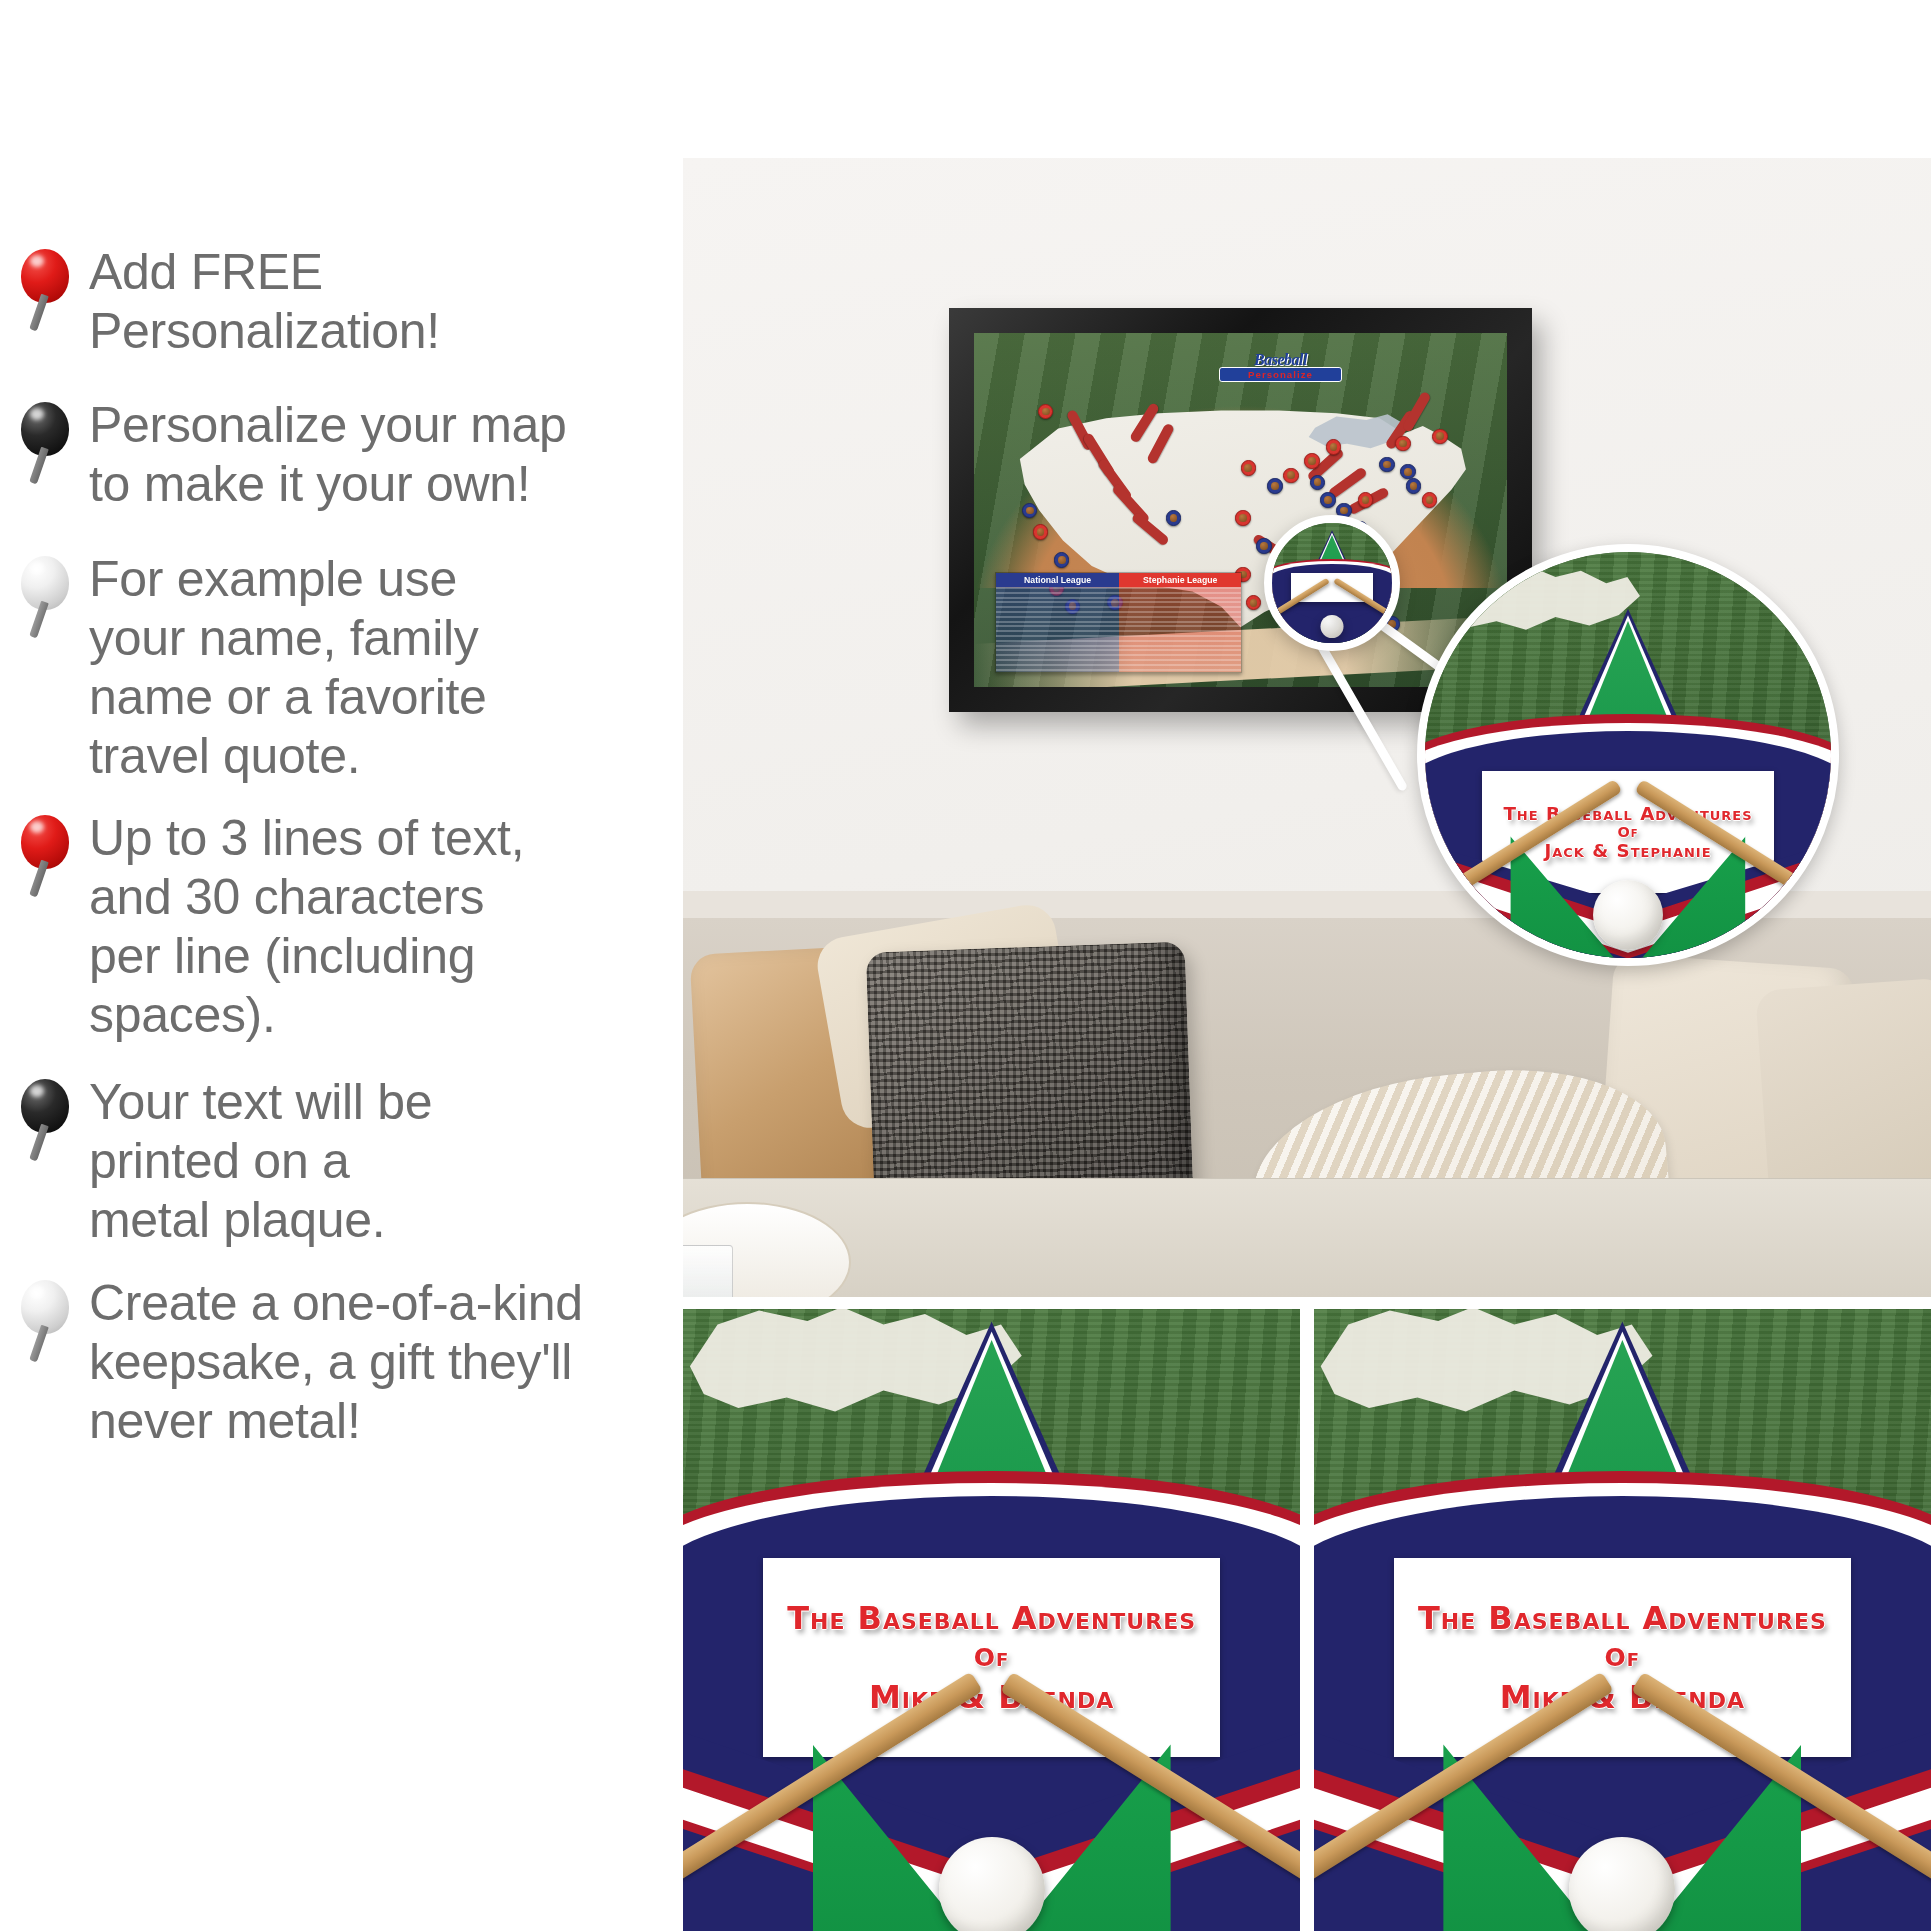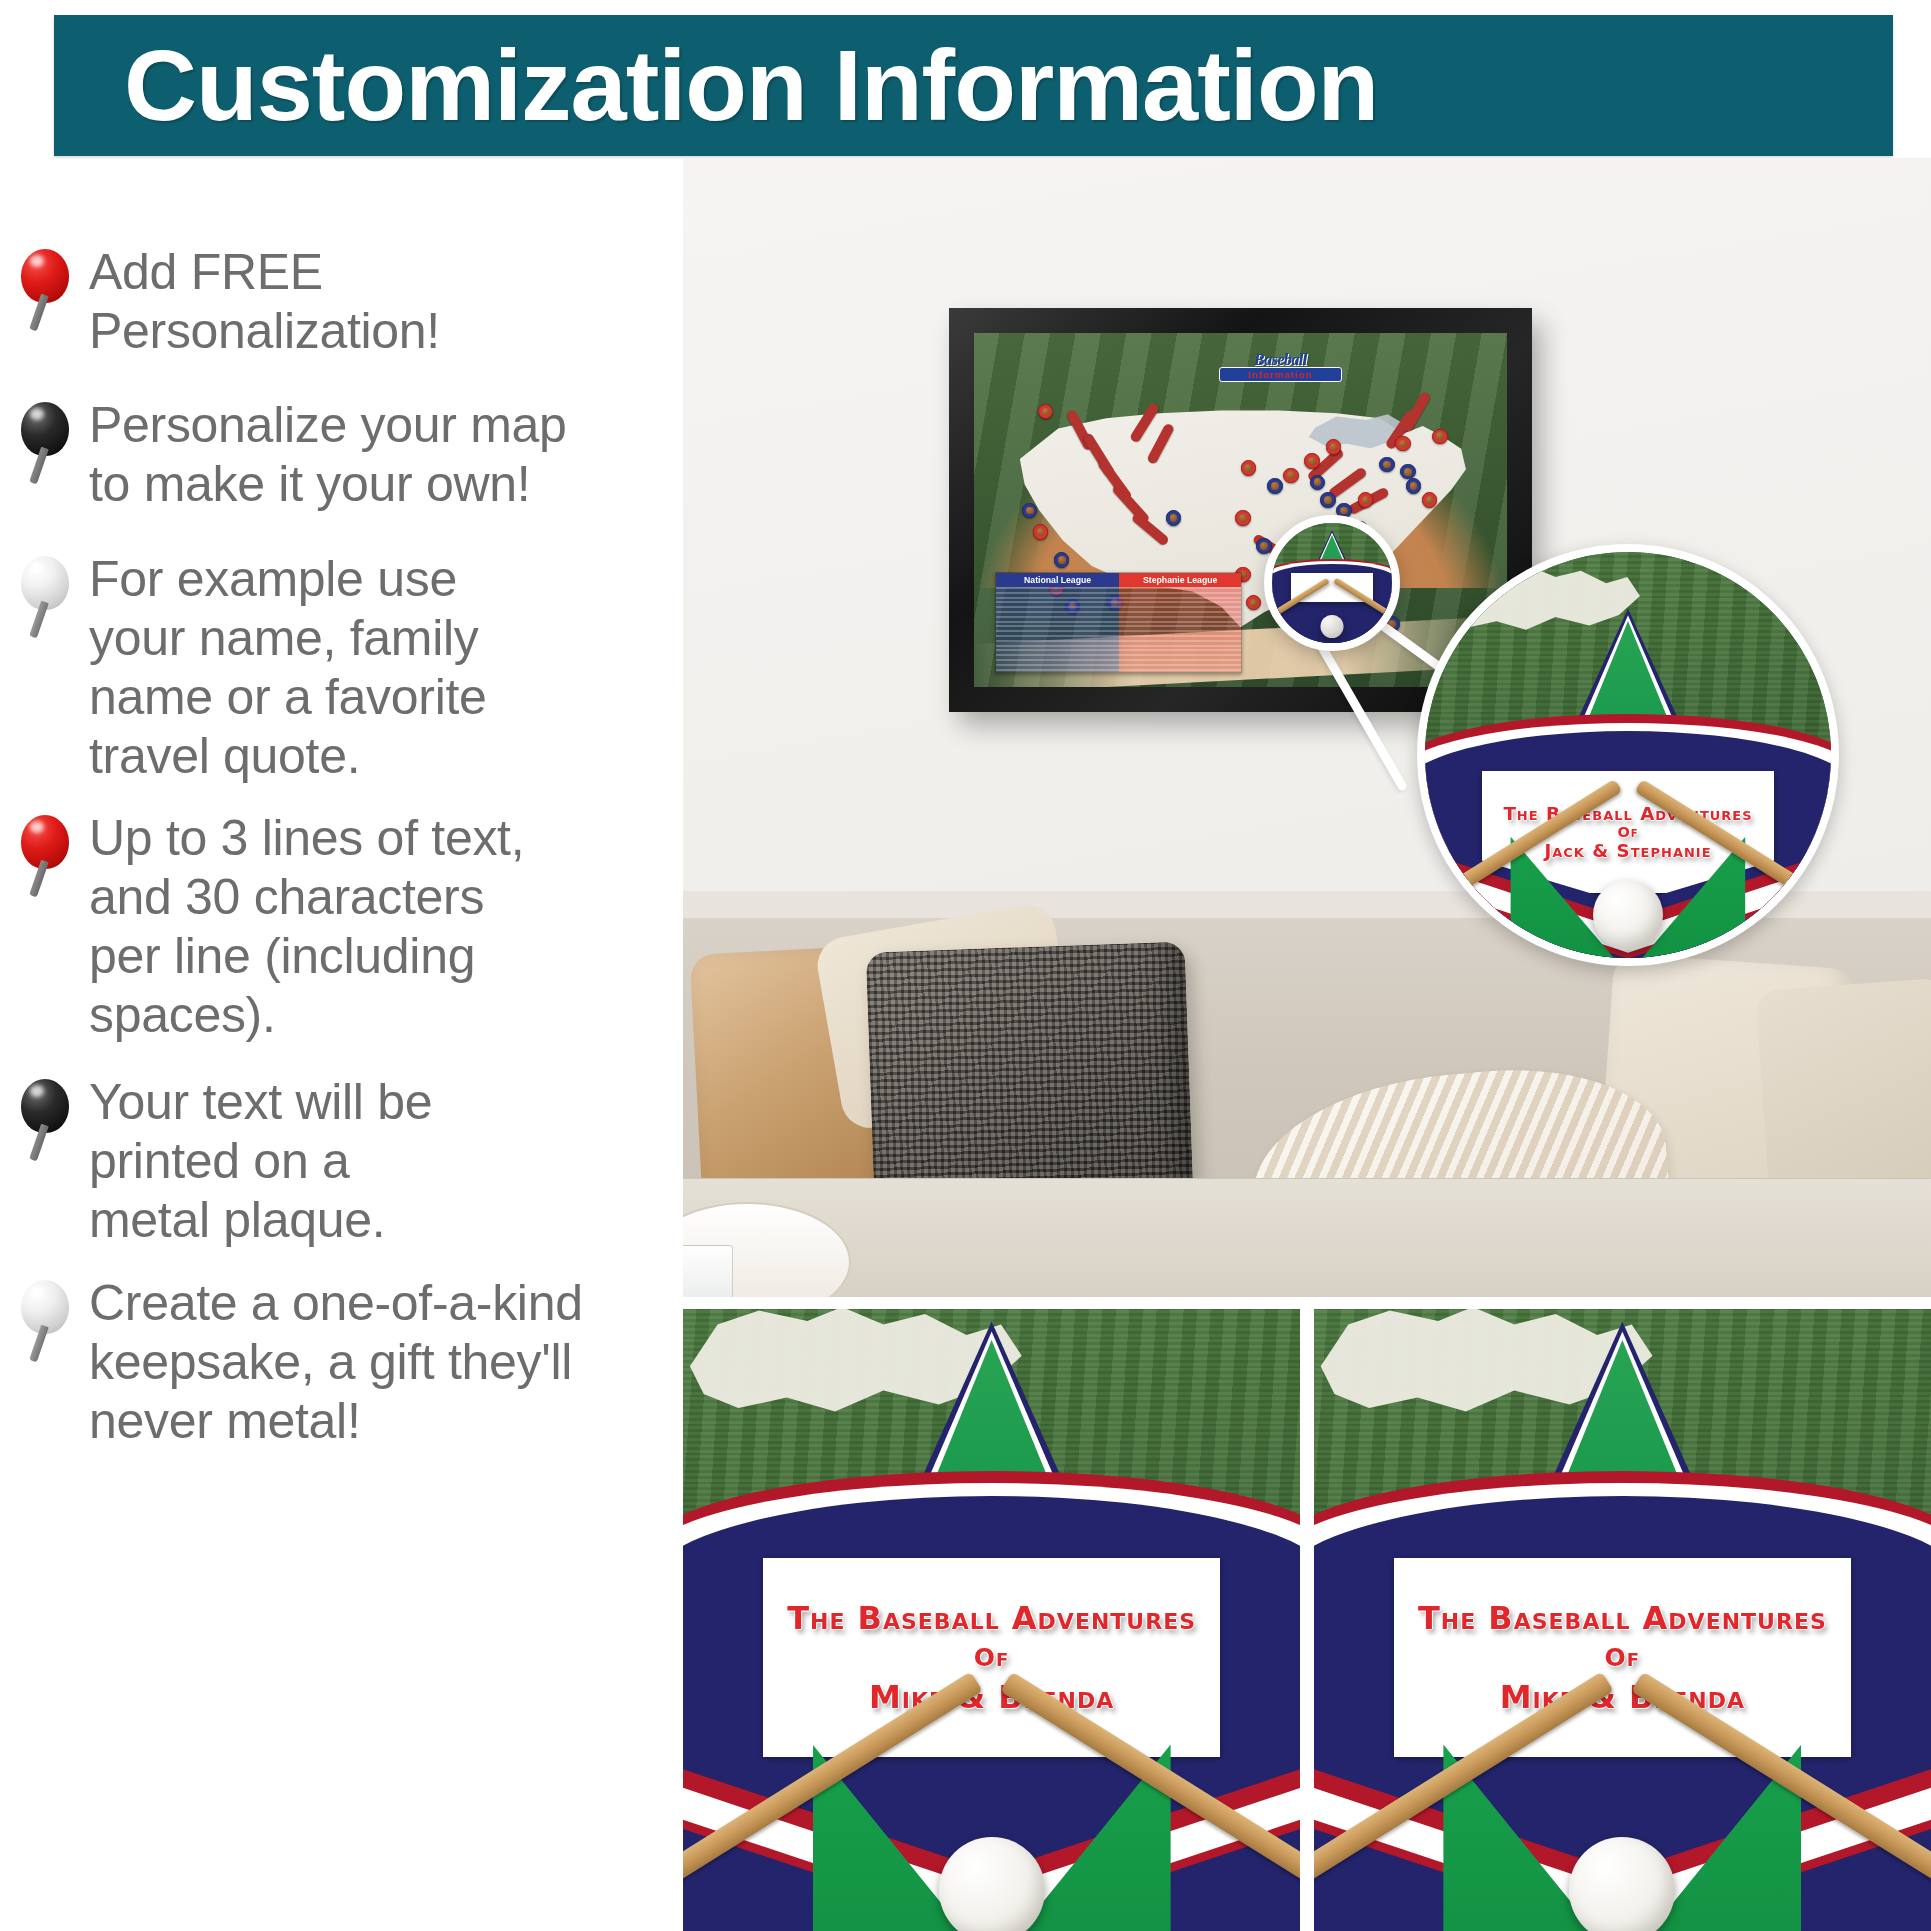--- a/index.html
+++ b/index.html
@@ -379,23 +379,20 @@
   }
   .bpanel{flex:1;position:relative;overflow:hidden;background:#3e6a34;}
 
   .mapdot-wrap{position:absolute;inset:0;}
 </style>
 </head>
 <body>
 
 <div id="root">
 
-  <div class="header-bar">
-    <div class="header-title">Customization Information</div>
-  </div>
 
   <div class="bullets">
 
     <div class="bullet" style="top:0px;">
       <div class="pin pin-red">
         <div class="head"></div>
           <div class="needle"></div>
       </div>
       <div class="bullet-text">Add FREE
 Personalization!</div>
@@ -491,21 +488,21 @@
             <div class="seam" style="left:56%;top:65%;width:9%;transform:rotate(24deg);"></div>
             <div class="seam" style="left:61%;top:69%;width:9%;transform:rotate(12deg);"></div>
             <div class="seam" style="left:62%;top:36%;width:8%;transform:rotate(-42deg);"></div>
             <div class="seam" style="left:66%;top:41%;width:8%;transform:rotate(-36deg);"></div>
             <div class="seam" style="left:70%;top:46%;width:8%;transform:rotate(-28deg);"></div>
             <div class="seam" style="left:76%;top:26%;width:8%;transform:rotate(-56deg);"></div>
             <div class="seam" style="left:79%;top:21%;width:8%;transform:rotate(-60deg);"></div>
 
             <div class="maplogo">
               <span class="bb">Baseball</span>
-              <span class="adv">Information</span>
+              <span class="adv">Personalize</span>
             </div>
 
             <div class="mapdot-wrap">
               <div class="mapdot dot-al" style="left:12%;top:20%;"></div>
               <div class="mapdot dot-nl" style="left:9%;top:48%;"></div>
               <div class="mapdot dot-al" style="left:11%;top:54%;"></div>
               <div class="mapdot dot-nl" style="left:15%;top:62%;"></div>
               <div class="mapdot dot-al" style="left:14%;top:70%;"></div>
               <div class="mapdot dot-nl" style="left:17%;top:75%;"></div>
               <div class="mapdot dot-nl" style="left:25%;top:74%;"></div>

